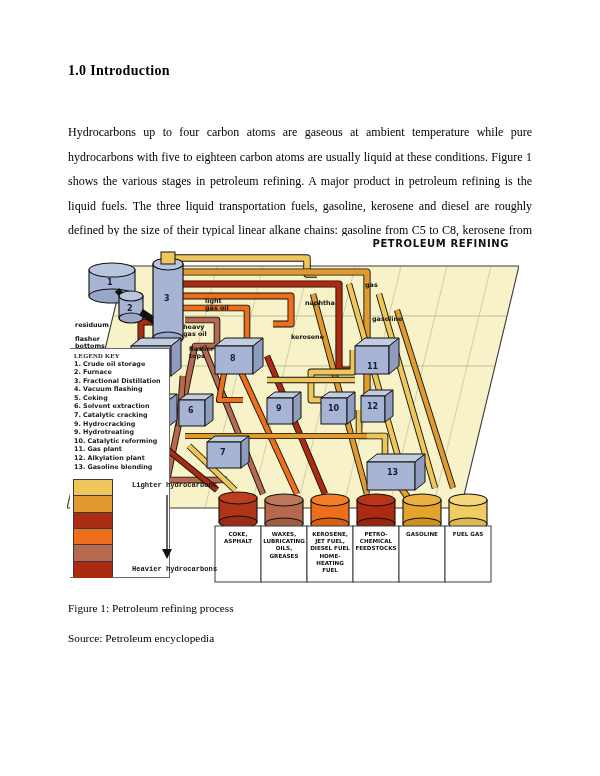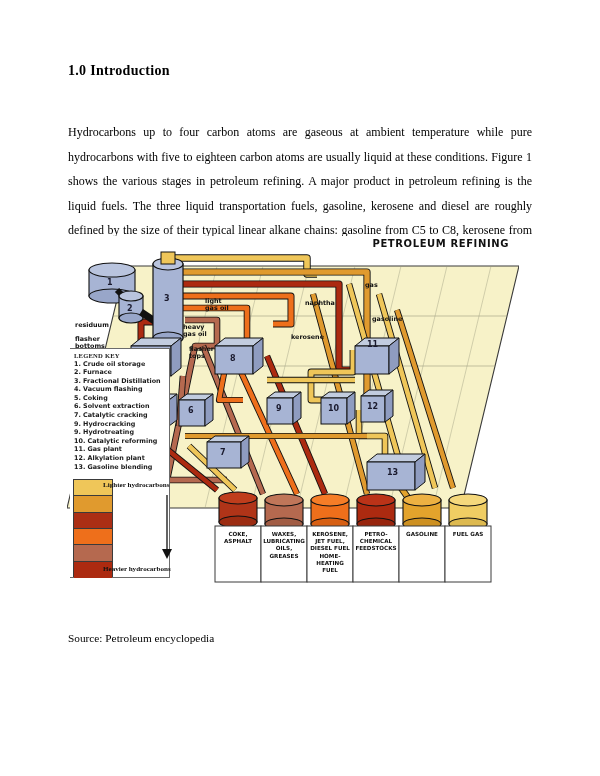--- a/index.html
+++ b/index.html
@@ -87,22 +87,22 @@
   }
   .grad-col {
     position:absolute; left:0; top:0;
     width:40px; height:98px;
     border:1px solid #3a3a3a;
     box-sizing:border-box;
   }
   .grad-cell { width:100%; height:16.333px; border-bottom:1px solid #3a3a3a; box-sizing:border-box; }
   .grad-cell:last-child { border-bottom:none; }
   .grad-lab {
-    position:absolute; left:30px;
-    font-family:Liberation Serif, serif;
+    position:absolute; left:59px;
+    font-family:Liberation Mono, monospace;
     font-weight:bold; font-size:7.1px; color:#111;
     white-space:nowrap;
   }
   .grad-lab.top { top:2px; }
   .grad-lab.bot { top:86px; }
   .grad-arrow { position:absolute; left:88px; top:16px; }
 
   
   .prod-labels { position:absolute; left:0; top:0; width:452px; height:348px; pointer-events:none; }
   .prod-text {
@@ -371,21 +371,21 @@
       <div class="unit-num" style="left:40px;  top:42px;">1</div>
       <div class="unit-num" style="left:60px;  top:68px;">2</div>
       <div class="unit-num" style="left:97px;  top:58px;">3</div>
       <div class="unit-num" style="left:80px;  top:118px;">4</div>
       <div class="unit-num" style="left:85px;  top:170px;">5</div>
       <div class="unit-num" style="left:121px; top:170px;">6</div>
       <div class="unit-num" style="left:153px; top:212px;">7</div>
       <div class="unit-num" style="left:163px; top:118px;">8</div>
       <div class="unit-num" style="left:209px; top:168px;">9</div>
       <div class="unit-num" style="left:261px; top:168px;">10</div>
-      <div class="unit-num" style="left:300px; top:104px;text-align:right;">11</div>
+      <div class="unit-num" style="left:300px; top:126px;text-align:right;">11</div>
       <div class="unit-num" style="left:300px; top:166px;">12</div>
       <div class="unit-num" style="left:320px; top:232px;">13</div>
     </div>
 
     <div>
       <div class="stream" style="left:285px; top:46px;margin-left:13px;">gas</div>
       <div class="stream" style="left:305px; top:80px;">gasoline</div>
       <div class="stream" style="left:224px; top:52px;margin-top:46px;">kerosene</div>
       <div class="stream" style="left:238px; top:64px;">naphtha</div>
       <div class="stream" style="left:138px; top:62px;">light
@@ -448,15 +448,16 @@
 FUEL</div>
       <div class="prod-text" style="left:286px; top:295px; width:46px;">PETRO-
 CHEMICAL
 FEEDSTOCKS</div>
       <div class="prod-text" style="left:332px; top:295px; width:46px;">GASOLINE</div>
       <div class="prod-text" style="left:378px; top:295px; width:46px;">FUEL GAS</div>
     </div>
 
   </div>
 
+  <div class="caption">Figure 1: Petroleum refining process</div>
   <div class="source">Source: Petroleum encyclopedia</div>
 
 </div>
 
 </body></html>

